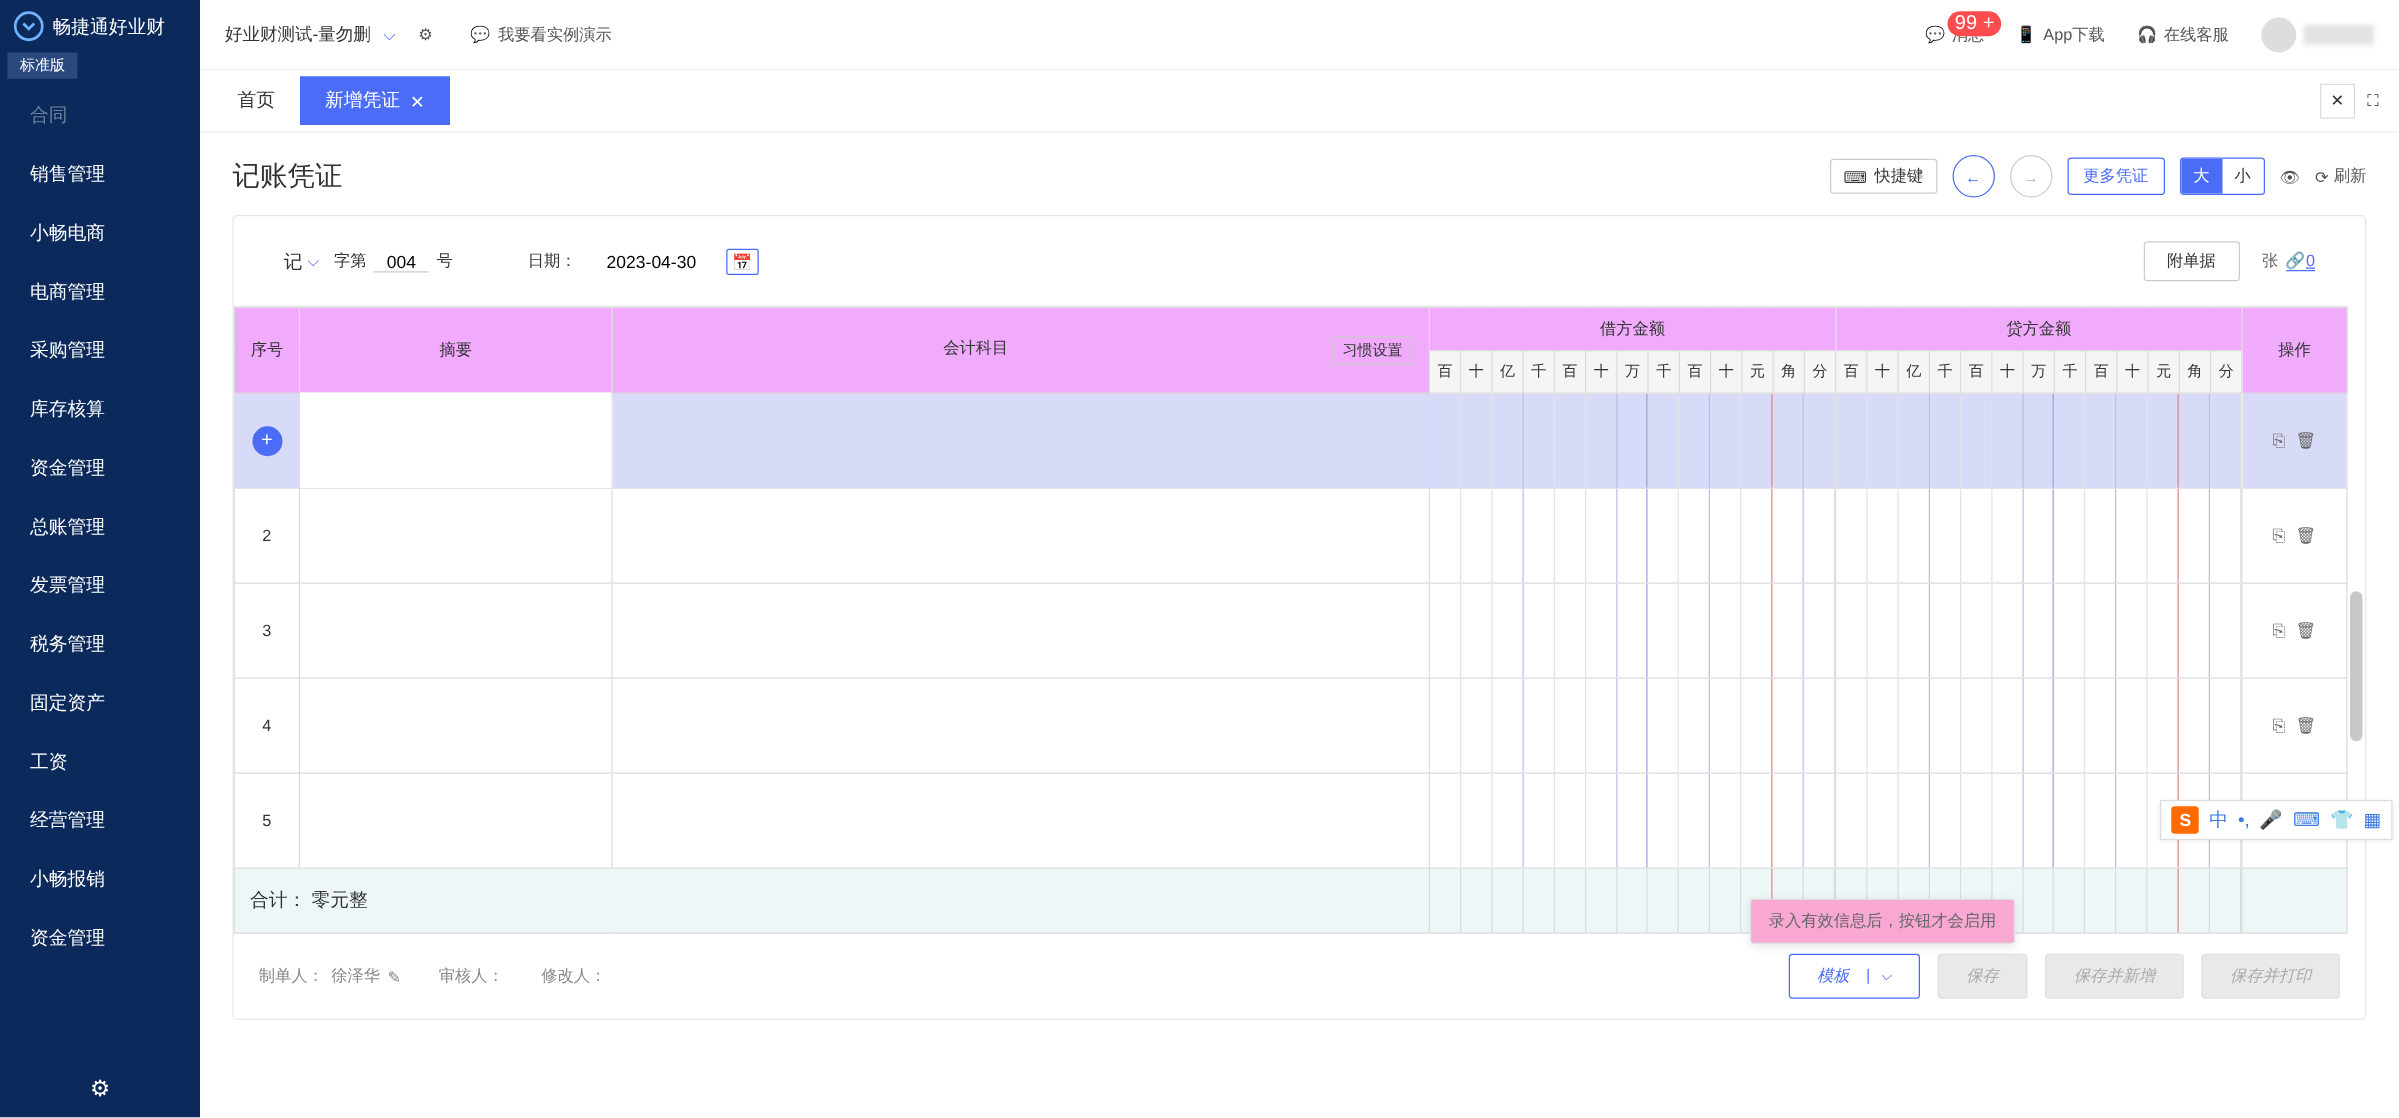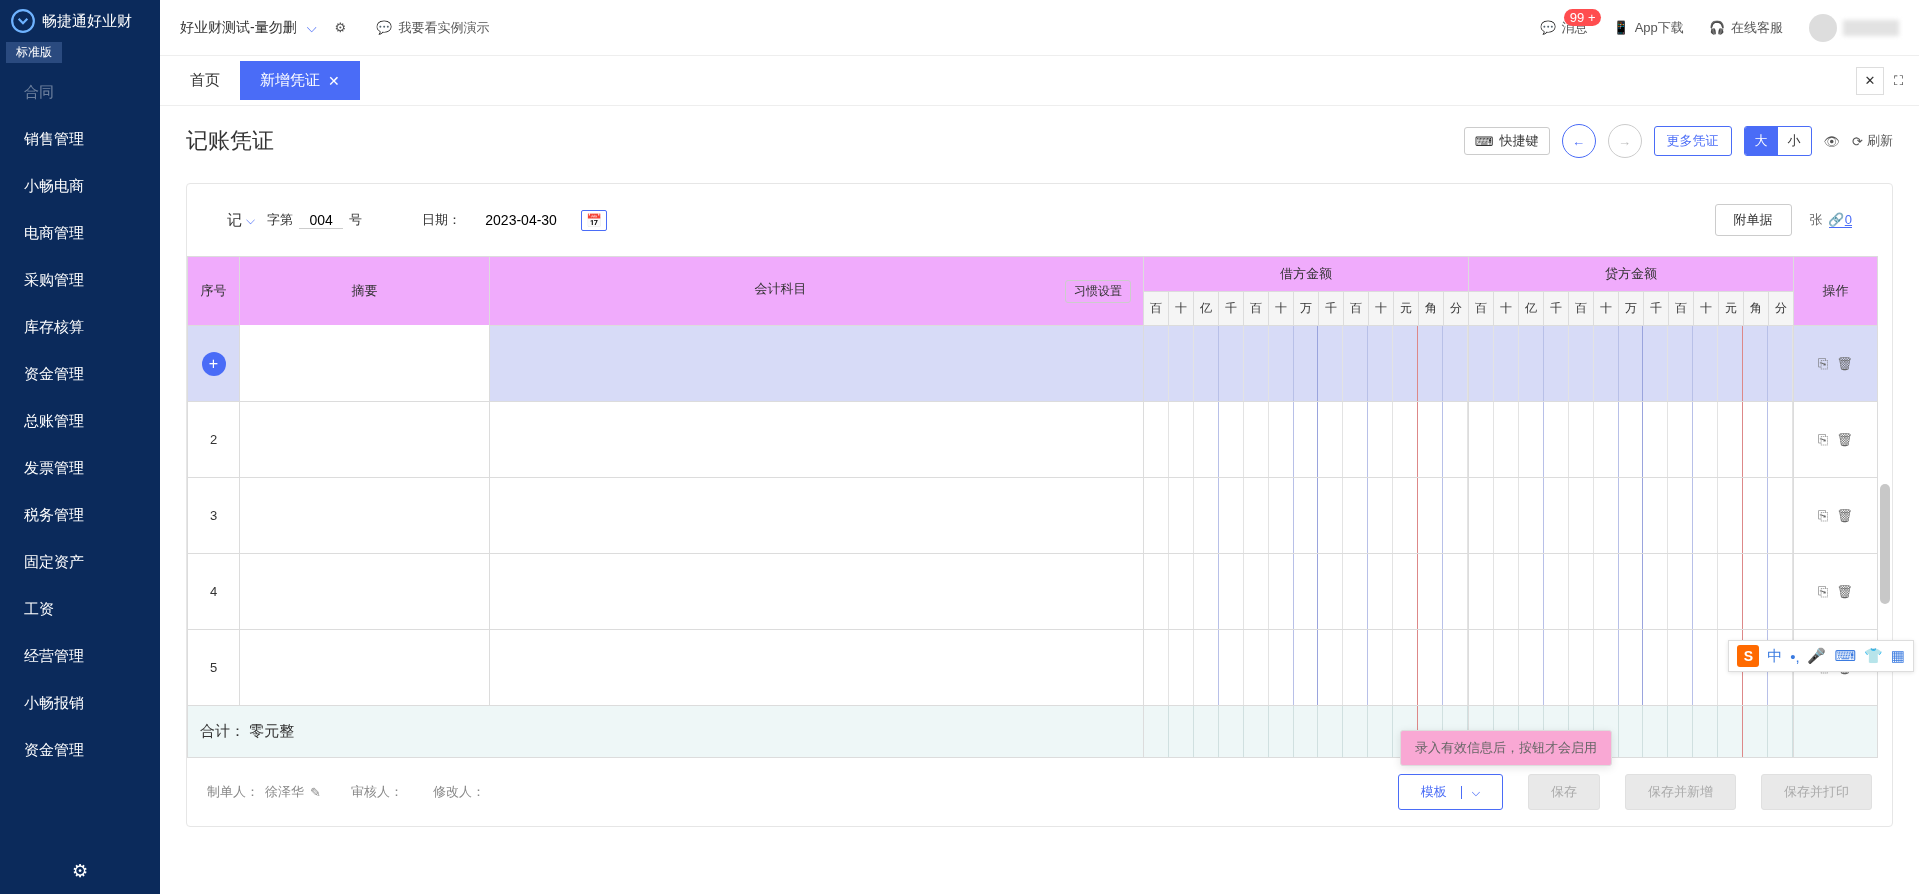--- a/index.html
+++ b/index.html
@@ -17,37 +17,37 @@
 
 
 .topbar { position: absolute; left: 160px; top: 0; right: 0; height: 56px; border-bottom: 1px solid #eee; display: flex; align-items: center; padding: 0 20px; }
 .topbar .org { color: #333; display: flex; align-items: center; gap: 10px; }
 .topbar .org-name { font-size: 14px; }
 .topbar .chevron-down { color: #4a6cf7; }
 .topbar .gear { margin-left: 18px; color: #555; cursor: pointer; }
 .topbar .demo { margin-left: 30px; display: flex; align-items: center; gap: 6px; color: #555; cursor: pointer; }
 .topbar .right { margin-left: auto; display: flex; align-items: center; gap: 26px; color: #555; }
 .topbar .right .item { display: flex; align-items: center; gap: 5px; cursor: pointer; position: relative; }
-.badge { position: absolute; top: -10px; right: -14px; background: #ff4d4f; color: #fff; border-radius: 10px; font-size: 13px; padding: 1px 6px; }
+.badge { position: absolute; top: -10px; right: -14px; background: #ff4d4f; color: #fff; border-radius: 10px; font-size: 16px; padding: 1px 6px; }
 .avatar-block { display: flex; align-items: center; gap: 6px; }
 .avatar { width: 28px; height: 28px; border-radius: 50%; background: #ddd; }
 .uname-blur { width: 56px; height: 16px; background: #e2e2e2; filter: blur(2px); }
 
 
 .tabs { position: absolute; left: 160px; top: 56px; right: 0; height: 50px; display: flex; align-items: center; gap: 0; border-bottom: 1px solid #eee; padding-left: 10px; }
 .tab { padding: 10px 20px; cursor: pointer; font-size: 15px; display: flex; align-items: center; gap: 8px; }
 .tab.active { background: #4a6cf7; color: #fff; }
 .tab .close { font-size: 14px; }
 .tabs .tab-tools { margin-left: auto; display: flex; align-items: center; padding-right: 16px; gap: 10px; }
 .tab-tools .x { border: 1px solid #ddd; width: 28px; height: 28px; display: flex; align-items: center; justify-content: center; cursor: pointer; }
 .tab-tools .full { cursor: pointer; }
 
 
 .main { position: absolute; left: 160px; top: 106px; right: 0; bottom: 0; padding: 18px 26px; overflow: auto; }
-.page-header { display: flex; align-items: center; margin-bottom: 25px; }
+.page-header { display: flex; align-items: center; margin-bottom: 14px; }
 .page-title { font-size: 22px; font-weight: 500; }
 .page-tools { margin-left: auto; display: flex; align-items: center; gap: 12px; }
 .kbd { border: 1px solid #ccc; padding: 4px 10px; border-radius: 3px; display: flex; align-items: center; gap: 6px; cursor: pointer; }
 .nav-btn { width: 34px; height: 34px; border: 1px solid #ccc; border-radius: 50%; display: flex; align-items: center; justify-content: center; cursor: pointer; }
 .nav-btn.primary { border-color: #4a6cf7; color: #4a6cf7; }
 .link-btn { color: #4a6cf7; border: 1px solid #4a6cf7; padding: 5px 12px; border-radius: 3px; cursor: pointer; }
 .size-toggle { display: flex; border: 1px solid #4a6cf7; border-radius: 3px; overflow: hidden; }
 .size-toggle span { padding: 5px 10px; cursor: pointer; }
 .size-toggle .on { background: #4a6cf7; color: #fff; }
 .eye, .refresh { color: #555; cursor: pointer; display: flex; align-items: center; gap: 4px; }
@@ -95,21 +95,21 @@
 .total-row .amount-grid .dg { border-right-color: #d0e0e0; }
 .total-row .amount-grid .dg.yuan { border-right-color: #d88; }
 
 
 .vscroll { position: absolute; right: 2px; top: 300px; width: 10px; height: 120px; background: #c8c8c8; border-radius: 5px; }
 
 
 .vfooter { display: flex; align-items: center; padding: 16px 20px; color: #888; gap: 30px; }
 .vfooter .meta { display: flex; align-items: center; gap: 6px; }
 .vfooter .edit-ic { cursor: pointer; }
-.vfooter .actions { margin-left: auto; display: flex; align-items: center; gap: 25px; }
+.vfooter .actions { margin-left: auto; display: flex; align-items: center; gap: 14px; font-style: italic; }
 .btn { padding: 8px 22px; border-radius: 3px; border: 1px solid #ccc; cursor: pointer; background: #fff; }
 .btn.tmpl { border-color: #4a6cf7; color: #4a6cf7; display: flex; align-items: center; }
 .btn.tmpl .dd { margin-left: 14px; border-left: 1px solid #4a6cf7; padding-left: 10px; font-size: 11px; }
 .btn.disabled { background: #e9e9e9; color: #aaa; border-color: #e0e0e0; cursor: not-allowed; }
 .tooltip { position: absolute; bottom: 60px; right: 280px; background: #f9a8d4; border: 1px solid #ddd; box-shadow: 0 2px 8px rgba(0,0,0,.1); padding: 8px 14px; border-radius: 3px; color: #666; }
 
 
 .ime { position: absolute; right: 5px; top: 640px; display: flex; align-items: center; gap: 8px; background: #fff; border: 1px solid #ddd; padding: 4px 8px; box-shadow: 0 1px 4px rgba(0,0,0,.1); }
 .ime .logo { width: 22px; height: 22px; background: #ff6a00; color: #fff; font-weight: bold; display: flex; align-items: center; justify-content: center; border-radius: 3px; font-size: 14px; }
 .ime span { color: #3b7be0; font-size: 15px; }

